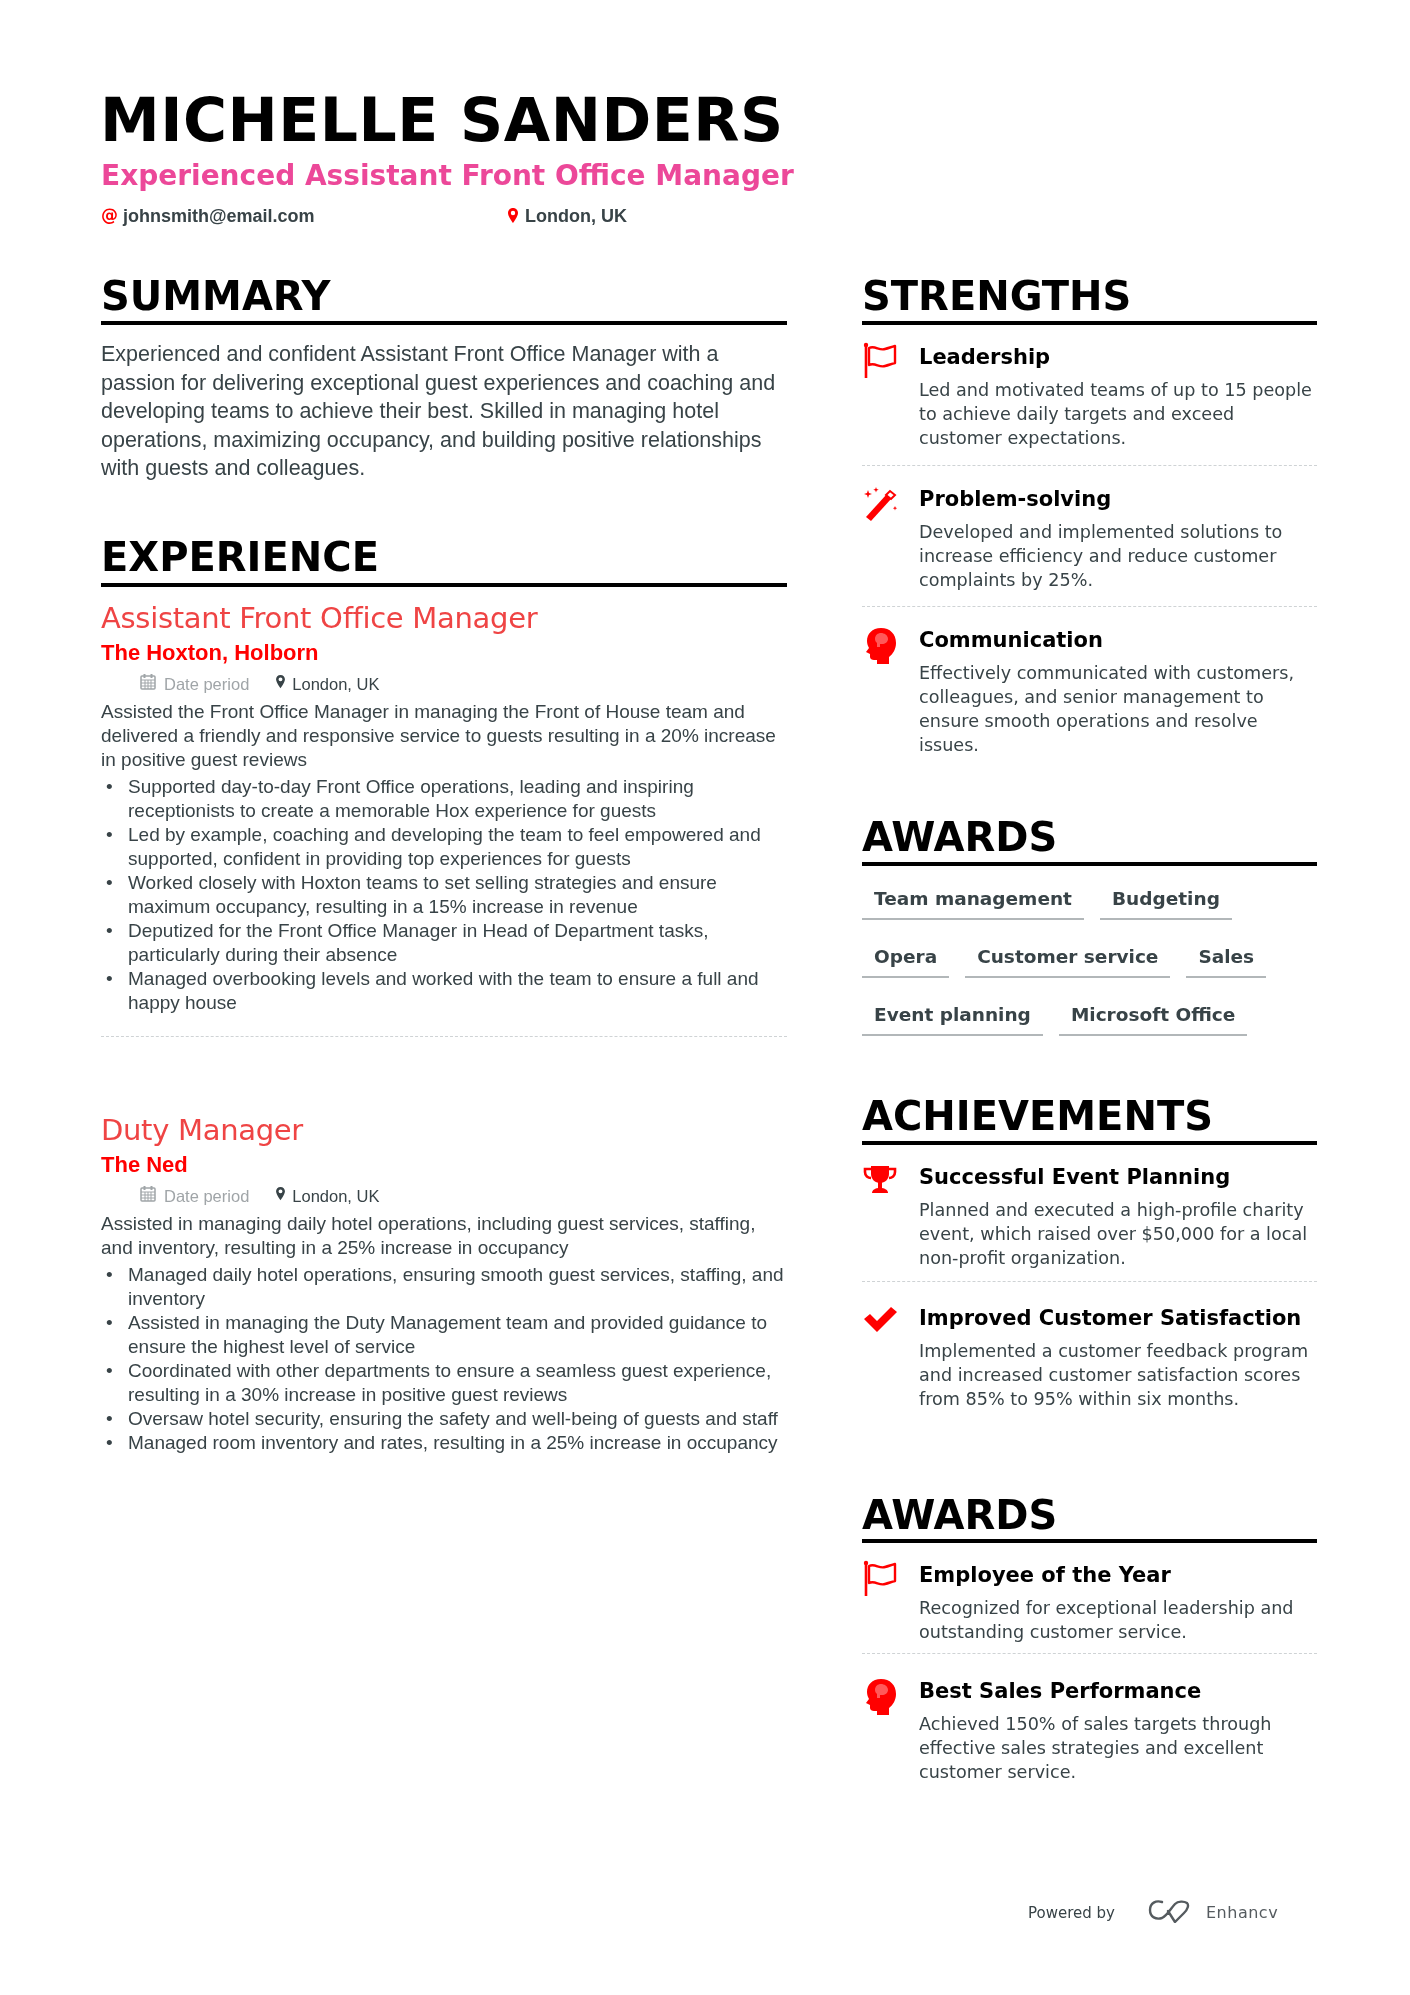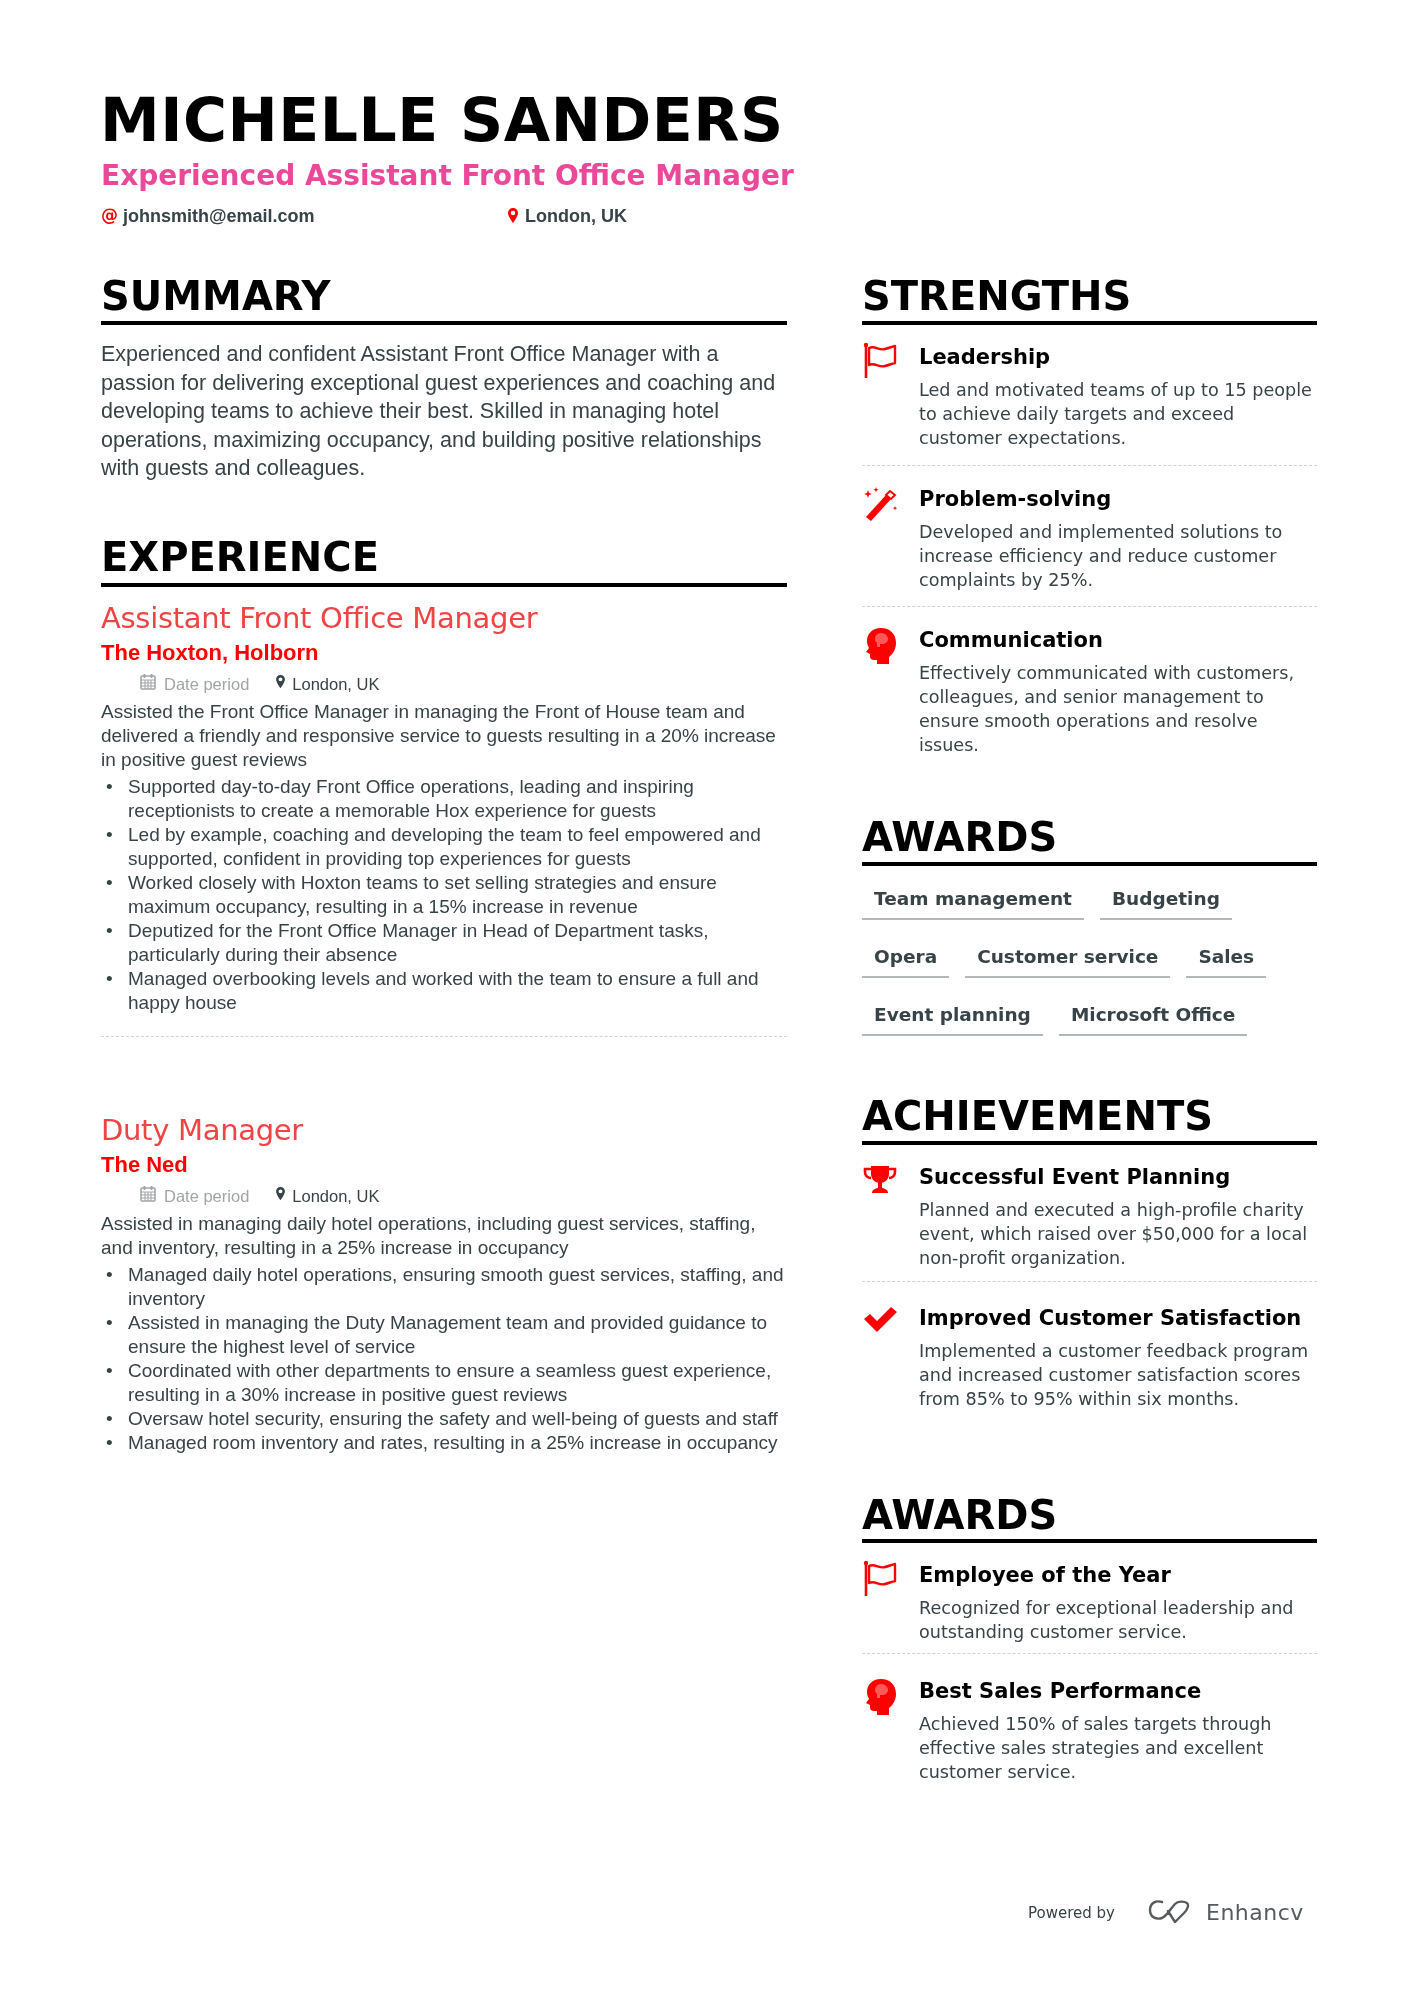--- a/index.html
+++ b/index.html
@@ -48,21 +48,21 @@
 
   .tags { position: absolute; left: 862px; width: 455px; }
   .tag-row { display: flex; gap: 16px; height: 58px; }
   .tag { padding: 0 12px; height: 40px; border-bottom: 2px solid #b2b7b9; display: flex; align-items: center;
          font-family: "DejaVu Sans", sans-serif; font-weight: bold; font-size: 18.5px; color: #384347; white-space: nowrap; }
 
   
   .footer-url { left: 100px; top: 2000px; font-family: "DejaVu Sans", sans-serif; font-size: 15px; color: #384347; }
   .powered { left: 1028px; top: 1904px; font-family: "DejaVu Sans", sans-serif; font-size: 15px; color: #384347; }
   .brand { left: 1146px; top: 1897px; display: flex; align-items: center; gap: 10px; }
-  .brand-name { font-family: "DejaVu Sans", sans-serif; font-size: 22px; color: #555b5f; letter-spacing: 0.5px; }
+  .brand-name { font-family: "DejaVu Sans", sans-serif; font-size: 16px; color: #555b5f; letter-spacing: 0.5px; }
 </style>
 </head>
 <body>
 
 <div class="abs name">MICHELLE SANDERS</div>
 <div class="abs title">Experienced Assistant Front Office Manager</div>
 
 <div class="abs contact" style="left:101px;">
   <span>
     <svg width="16" height="18" viewBox="0 0 16 18">

